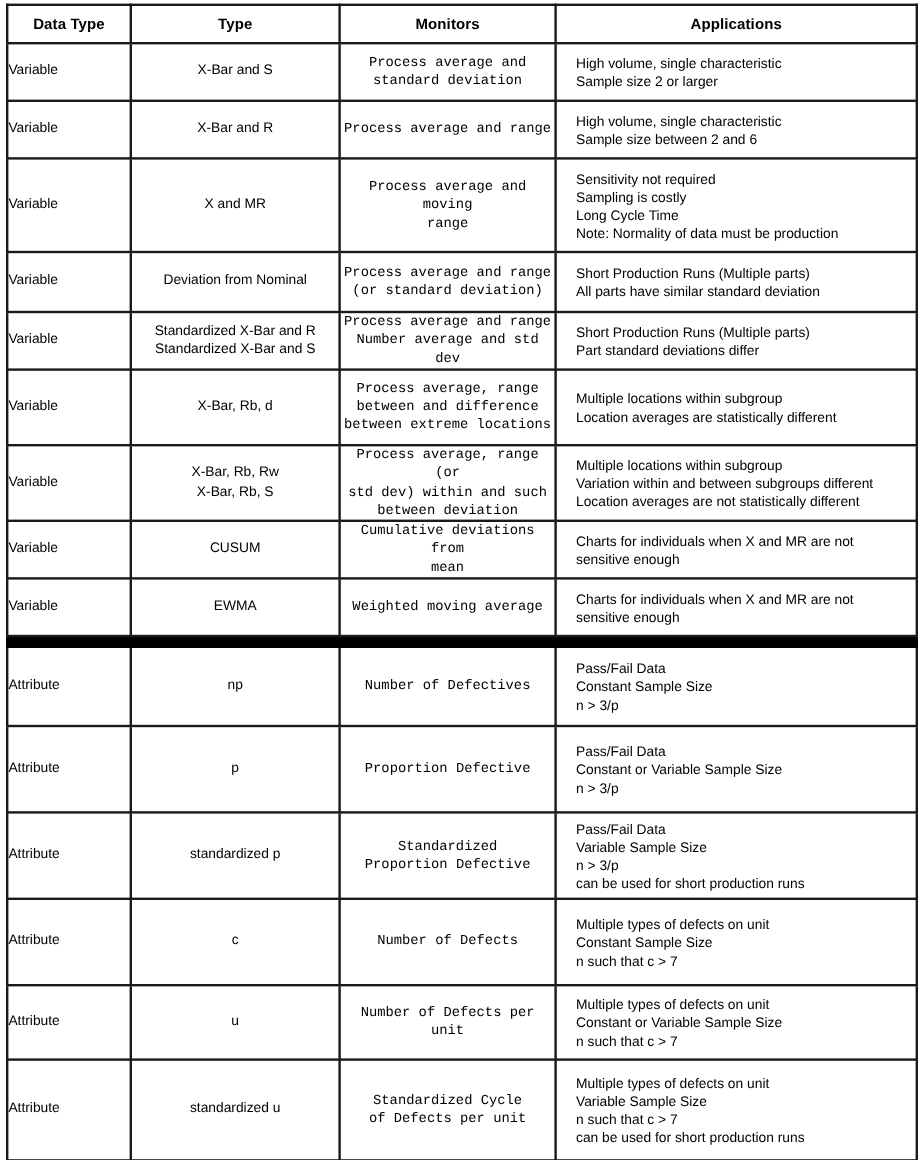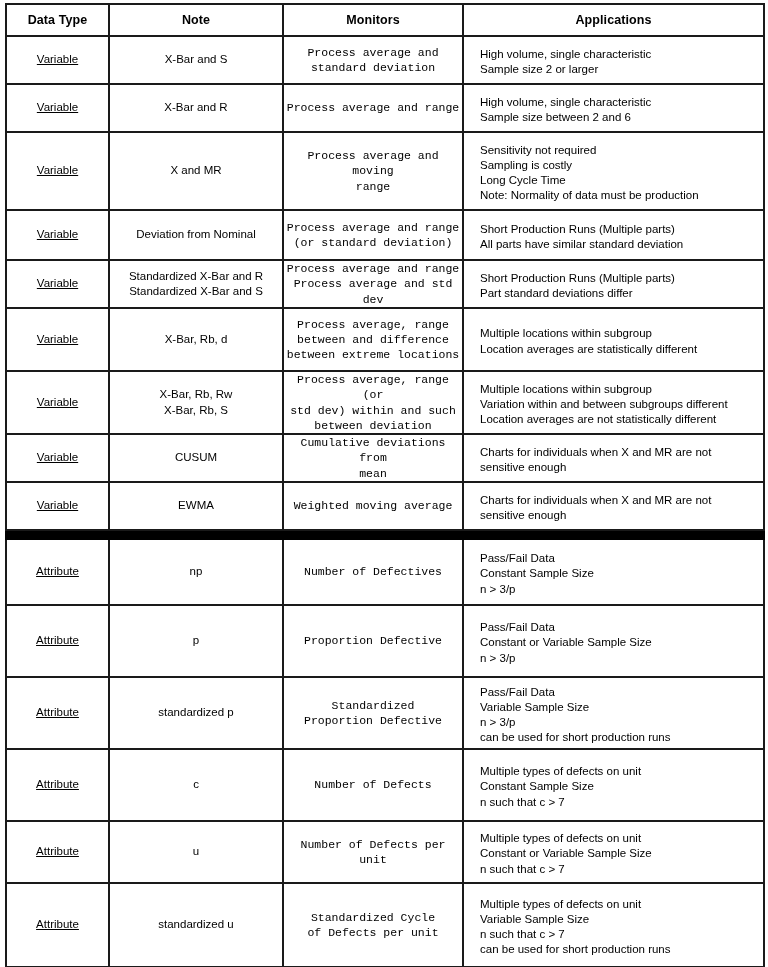--- a/index.html
+++ b/index.html
@@ -48,22 +48,20 @@
     height: 30px;
     letter-spacing: 0.1px;
   }
 
   td.cell {
     font-size: 11.5px;
     line-height: 1.32;
   }
 
   td.c-datatype {
-    text-align: center;
-    text-decoration: underline;
   }
   td.c-chart {
     text-align: center;
   }
   td.c-monitors {
     text-align: center;
     padding: 0 6px;
     font-family: Liberation Mono, monospace;
   }
   td.c-apps {
@@ -106,21 +104,21 @@
   <table class="spc-table">
     <colgroup>
       <col class="col-datatype">
       <col class="col-chart">
       <col class="col-monitors">
       <col class="col-apps">
     </colgroup>
     <thead>
       <tr>
         <th class="hdr">Data Type</th>
-        <th class="hdr">Note</th>
+        <th class="hdr">Type</th>
         <th class="hdr">Monitors</th>
         <th class="hdr">Applications</th>
       </tr>
     </thead>
     <tbody id="table-body">
         <tr style="height: 48px;">
           <td class="cell c-datatype">Variable</td>
           <td class="cell c-chart">
             <span class="chart-line">X-Bar and S</span>
           </td>
@@ -185,21 +183,21 @@
           </td>
         </tr>
         <tr style="height: 48px;">
           <td class="cell c-datatype">Variable</td>
           <td class="cell c-chart">
             <span class="chart-line">Standardized X-Bar and R</span>
             <span class="chart-line">Standardized X-Bar and S</span>
           </td>
           <td class="cell c-monitors">
             <span class="mon-line">Process average and range</span>
-            <span class="mon-line">Process average and std dev</span>
+            <span class="mon-line">Number average and std dev</span>
           </td>
           <td class="cell c-apps">
             <div class="apps-inner">
               <span class="apps-line">Short Production Runs (Multiple parts)</span>
               <span class="apps-line">Part standard deviations differ</span>
             </div>
           </td>
         </tr>
         <tr style="height: 63px;">
           <td class="cell c-datatype">Variable</td>

